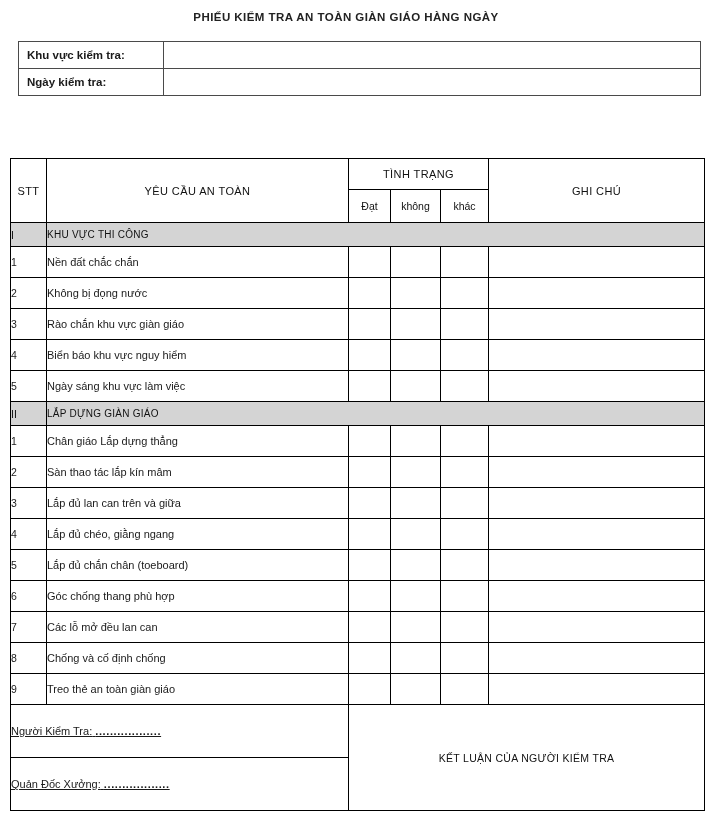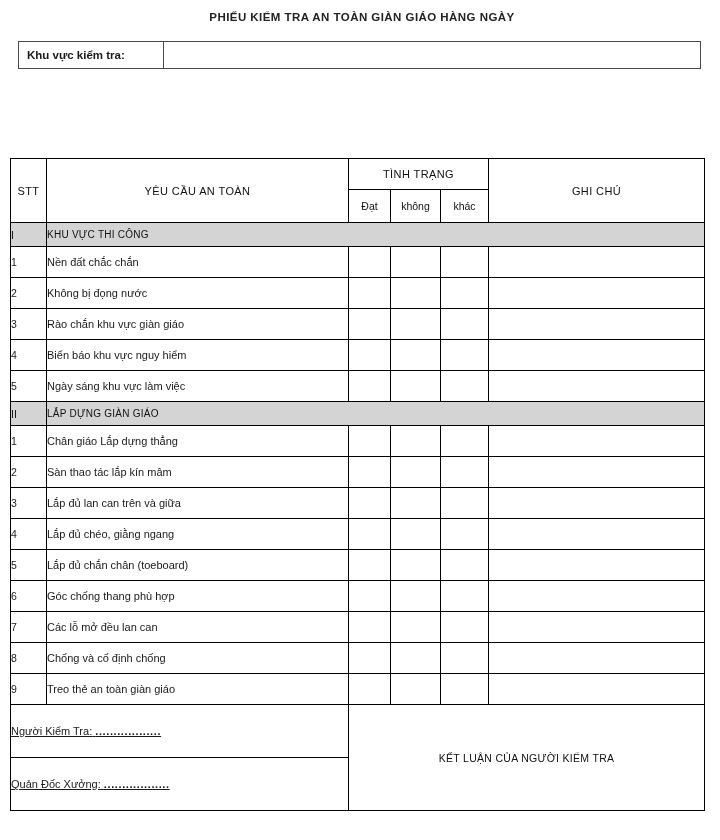--- a/index.html
+++ b/index.html
@@ -12,21 +12,21 @@
     height: 840px;
     font-family: "Liberation Sans", sans-serif;
     color: #1a1a1a;
     position: relative;
     overflow: hidden;
   }
 
   
   .doc-title {
     position: absolute;
-    left: 16px;
+    left: 0;
     top: 11px;
     width: 692px;
     text-align: center;
     font-size: 11.5px;
     font-weight: bold;
     letter-spacing: 0.45px;
     color: #222222;
   }
 
   
@@ -167,20 +167,24 @@
 </style>
 </head>
 <body>
 
 <div class="doc-title">PHIẾU KIỂM TRA AN TOÀN GIÀN GIÁO HÀNG NGÀY</div>
 
 <table class="header-table">
   <tbody>
     <tr>
       <td class="label-cell">Khu vực kiểm tra:</td>
+      <td class="value-cell"></td>
+    </tr>
+    <tr>
+      <td class="label-cell">Ngày kiểm tra:</td>
       <td class="value-cell"></td>
     </tr>
   </tbody>
 </table>
 
 <table class="main-table">
   <colgroup>
     <col class="col-stt">
     <col class="col-req">
     <col class="col-dat">

